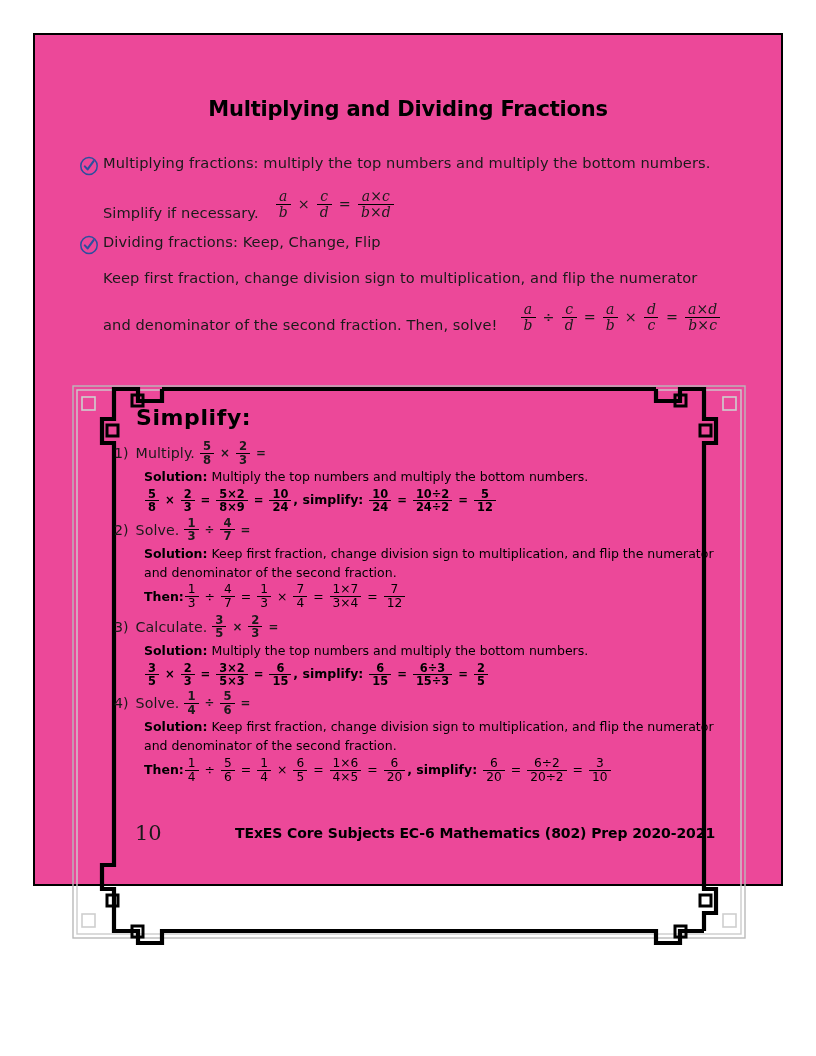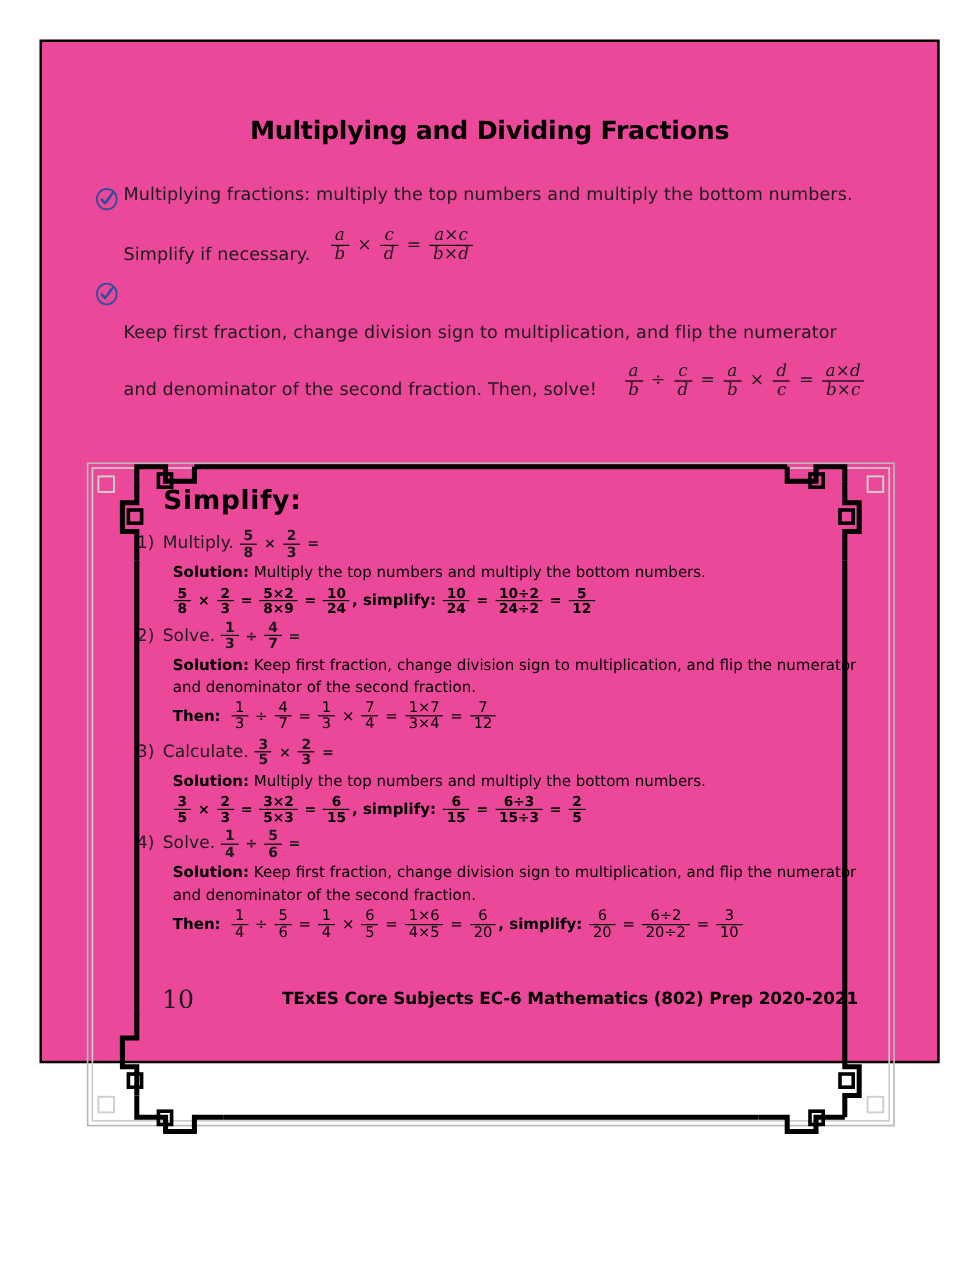--- a/index.html
+++ b/index.html
@@ -153,21 +153,21 @@
     display: flex;
     align-items: center;
     flex-wrap: nowrap;
     font-size: 12.5px;
     margin-top: 1px;
     min-height: 26px;
   }
   .work .then {
     font-family: "DejaVu Sans", sans-serif;
     font-weight: bold;
-    margin-right: 8px;
+    margin-right: 0;
     text-align: right;
   }
   .work .simplify {
     font-family: "DejaVu Sans", sans-serif;
     font-weight: bold;
     margin: 0 5px 0 1px;
   }
   .work-math { font-size: 11.4px; }
   .work-math.num-only {
     font-family: "DejaVu Sans", sans-serif;
@@ -254,20 +254,21 @@
       </span>
     </div>
 
     <div class="bullet-row" style="margin-top:14px;">
       <span class="bullet-icon">
         <svg width="20" height="20" viewBox="0 0 20 20">
           <ellipse cx="10" cy="10" rx="8.2" ry="8.6" fill="none" stroke="#2b4f9e" stroke-width="1.5"></ellipse>
           <path d="M5.8 10.4 L8.6 13.4 L14.6 5.2" fill="none" stroke="#2b4f9e" stroke-width="2.1" stroke-linecap="round" stroke-linejoin="round"></path>
         </svg>
       </span>
+      <span class="bullet-text">Dividing fractions: Keep, Change, Flip</span>
     </div>
 
     <div class="notes-line tight">
       <span class="txt">Keep first fraction, change division sign to multiplication, and flip the numerator</span>
     </div>
 
     <div class="notes-line tight">
       <span class="txt">and denominator of the second fraction. Then, solve!</span>
       <span class="math formula-lg" style="margin-left:22px;">
         <span class="frac">

